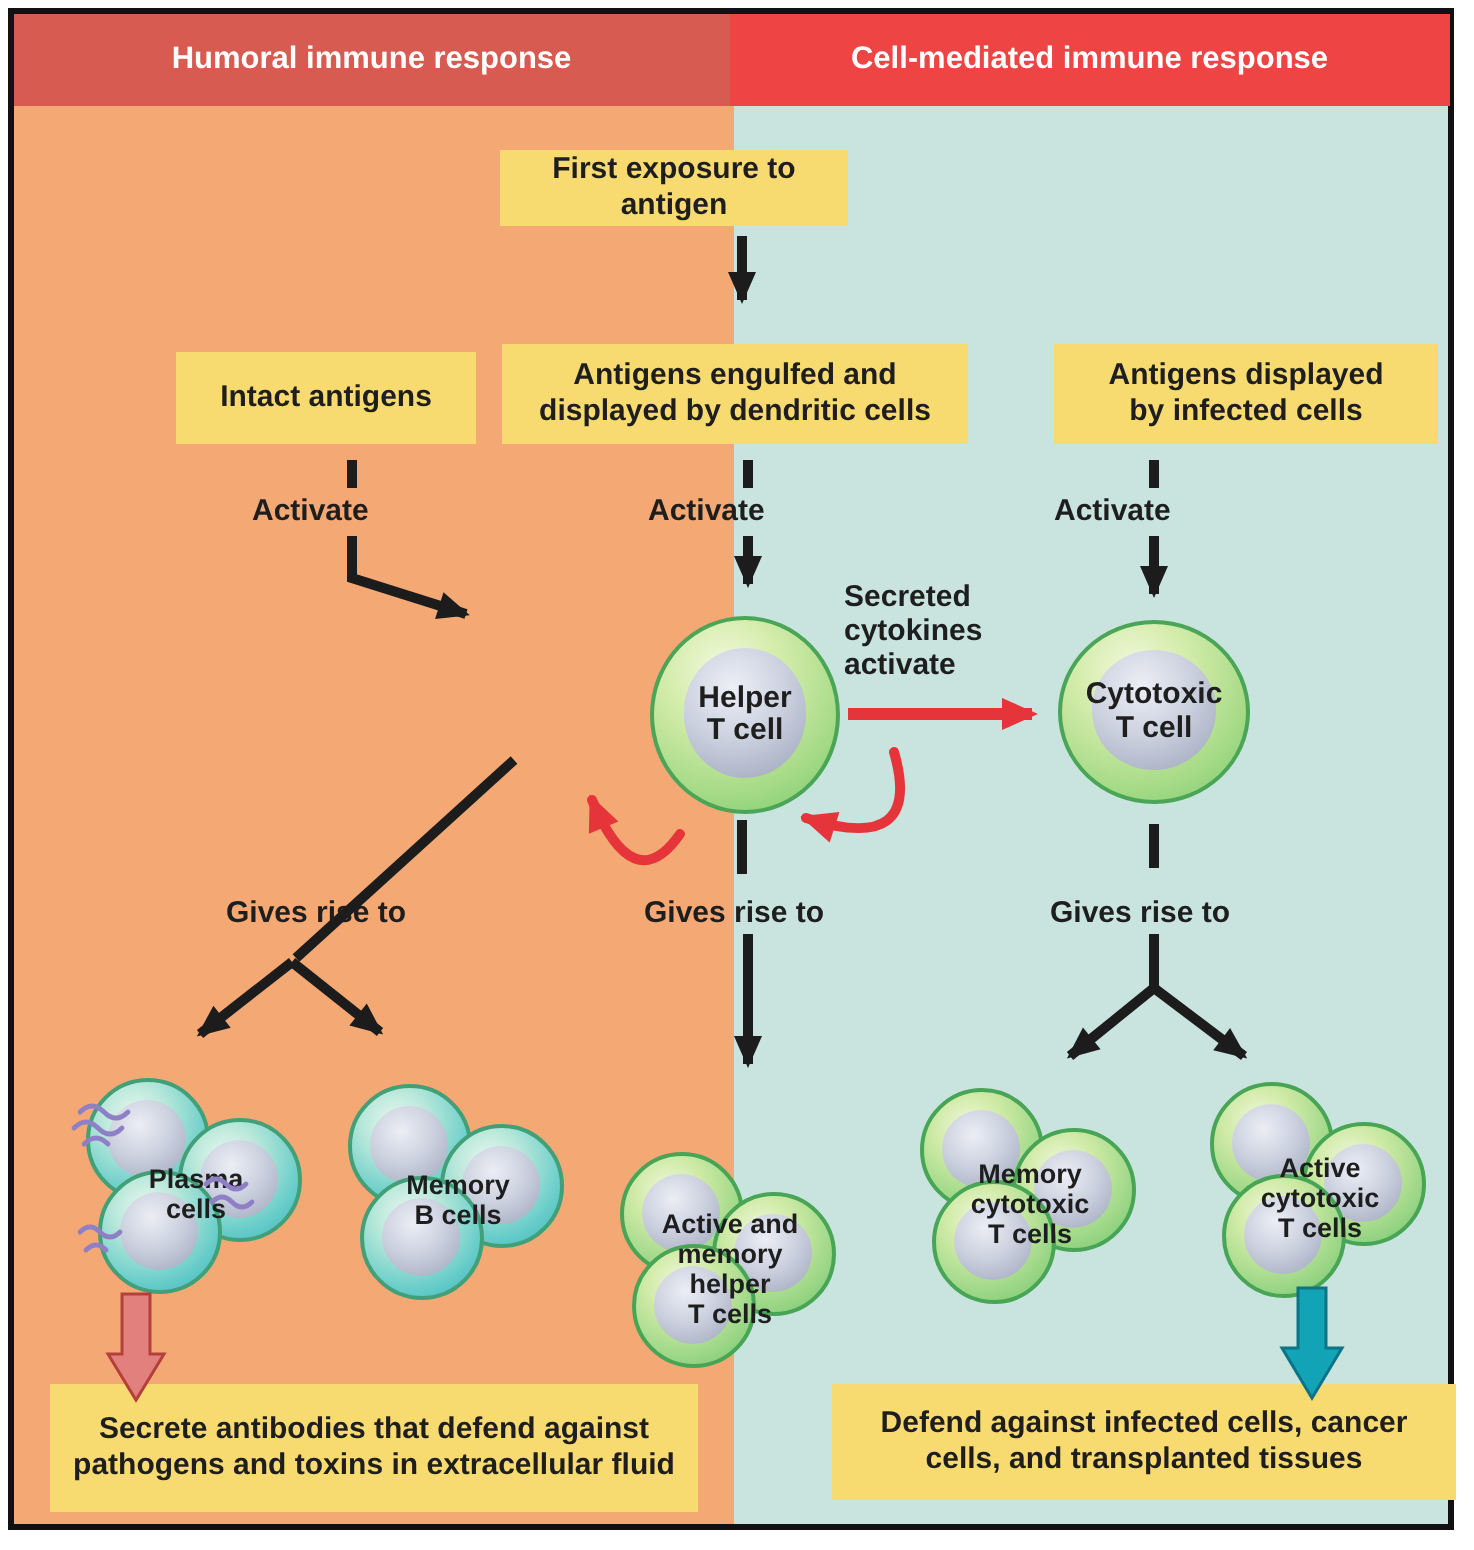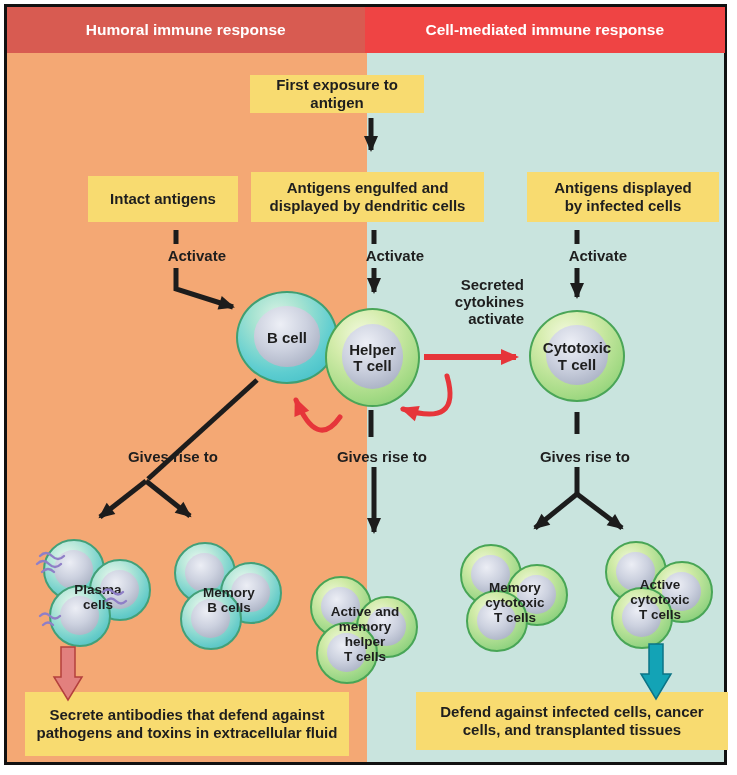--- a/index.html
+++ b/index.html
@@ -8,21 +8,21 @@
   .frame{position:absolute;left:4px;top:4px;width:723px;height:761px;
          border:3px solid #111;box-sizing:border-box;
          background:linear-gradient(90deg,#f4a874 0 360px,#c9e4de 360px);}
   .banner{position:absolute;left:7px;top:7px;width:718px;height:46px;display:flex;z-index:1;}
   .banner .half{display:flex;align-items:center;justify-content:center;
                 font-weight:bold;font-size:15.5px;color:#ffffff;}
   .banner .h-left{width:360px;background:#d85b51;}
   .banner .h-right{width:363px;background:#ef4444;}
   .ybox{position:absolute;background:#f8db70;display:flex;align-items:center;justify-content:center;
         text-align:center;font-weight:bold;font-size:15px;line-height:1.22;white-space:pre-line;z-index:2;}
-  .flabel{position:absolute;text-align:right;font-weight:bold;font-size:15px;line-height:1.12;
+  .flabel{position:absolute;text-align:left;font-weight:bold;font-size:15px;line-height:1.12;
           white-space:pre-line;z-index:4;}
   .bigcell{position:absolute;border-radius:50%;box-sizing:border-box;z-index:2;}
   .bigcell .nuc{position:absolute;left:16%;top:15%;width:68%;height:68%;border-radius:50%;
         background:radial-gradient(circle at 40% 30%,#edeff6 0%,#ccd1df 45%,#99a2b7 100%);}
   .bigcell .clab{position:absolute;left:0;right:0;top:50%;transform:translateY(-50%);
         text-align:center;font-weight:bold;font-size:15px;line-height:1.1;white-space:pre-line;z-index:2;}
   .cell-teal{background:radial-gradient(circle at 40% 26%,#d9f2e5 0%,#a6e3d1 28%,#5ecdd0 64%,#38b9c4 98%);
              border:2.5px solid #3f9f73;}
   .cell-green{background:radial-gradient(circle at 38% 26%,#f2f9dd 0%,#d4ecab 32%,#a4da85 70%,#77c96d 100%);
              border:2.5px solid #4aa557;}
@@ -56,36 +56,32 @@
   <div class="ybox" style="left:88px;top:176px;width:150px;height:46px;">Intact antigens</div>
   <div class="ybox" style="left:251px;top:172px;width:233px;height:50px;">Antigens engulfed and
 displayed by dendritic cells</div>
   <div class="ybox" style="left:499px;top:172px;width:192px;height:50px;margin-left:28px;">Antigens displayed
 by infected cells</div>
 
   <div class="flabel" style="left:126px;top:248px;width:100px;">Activate</div>
   <div class="flabel" style="left:324px;top:248px;width:100px;">Activate</div>
   <div class="flabel" style="left:527px;top:248px;width:100px;">Activate</div>
 
-  <div class="bigcell cell-teal" style="left:236px;top:291px;width:102px;height:93px;">
-    <div class="nuc"></div>
-    <div class="clab">B cell</div>
-  </div>
   <div class="bigcell cell-green" style="left:325px;top:308px;width:95px;height:99px;">
     <div class="nuc"></div>
     <div class="clab">Helper
 T cell</div>
   </div>
   <div class="bigcell cell-green" style="left:529px;top:310px;width:96px;height:92px;">
     <div class="nuc"></div>
     <div class="clab">Cytotoxic
 T cell</div>
   </div>
 
-  <div class="flabel" style="left:422px;top:277px;width:102px;">Secreted
+  <div class="flabel" style="left:422px;top:291px;width:102px;">Secreted
 cytokines
 activate</div>
 
   <div class="flabel" style="left:113px;top:449px;width:105px;">Gives rise to</div>
   <div class="flabel" style="left:322px;top:449px;width:105px;">Gives rise to</div>
   <div class="flabel" style="left:525px;top:449px;width:105px;">Gives rise to</div>
 
   <div class="cluster tealc" style="left:39px;top:537px;">
     <span class="ccell pa"></span>
     <span class="ccell pb"></span>

